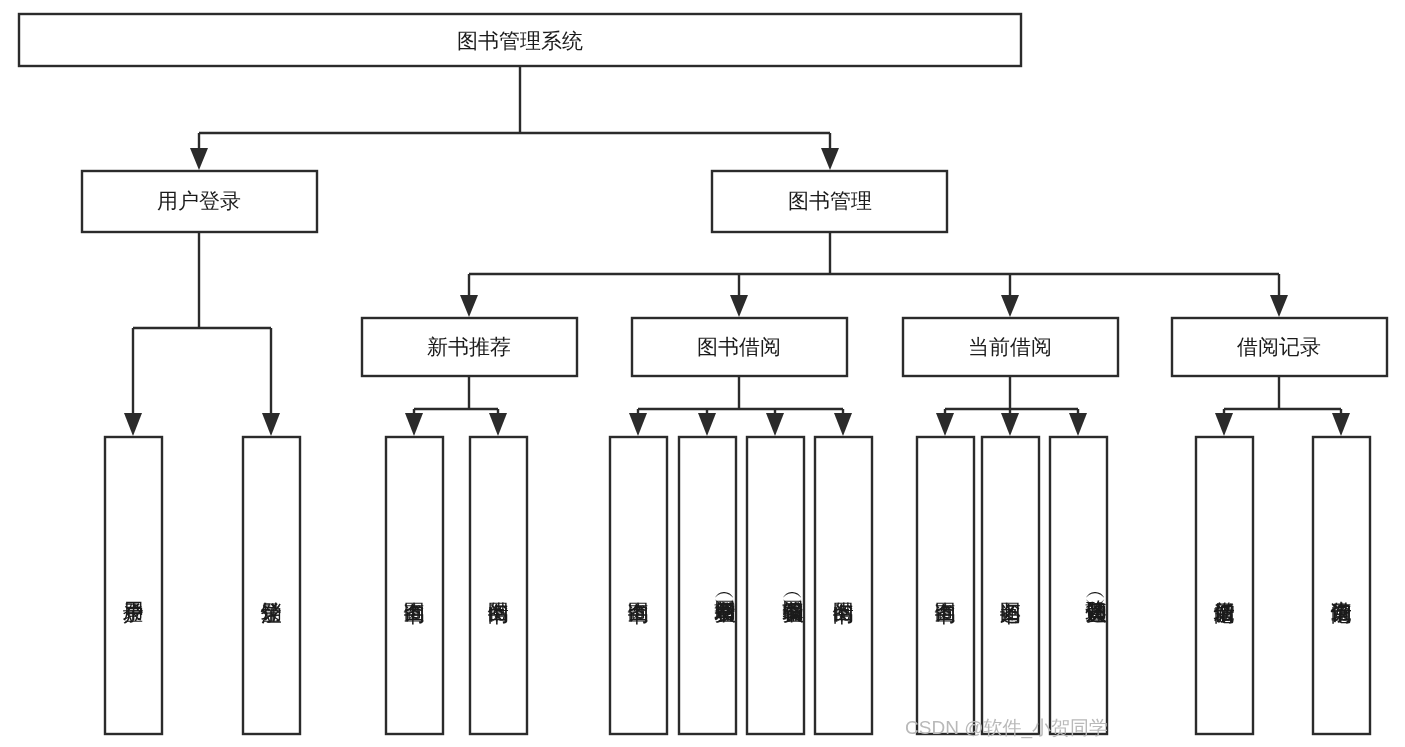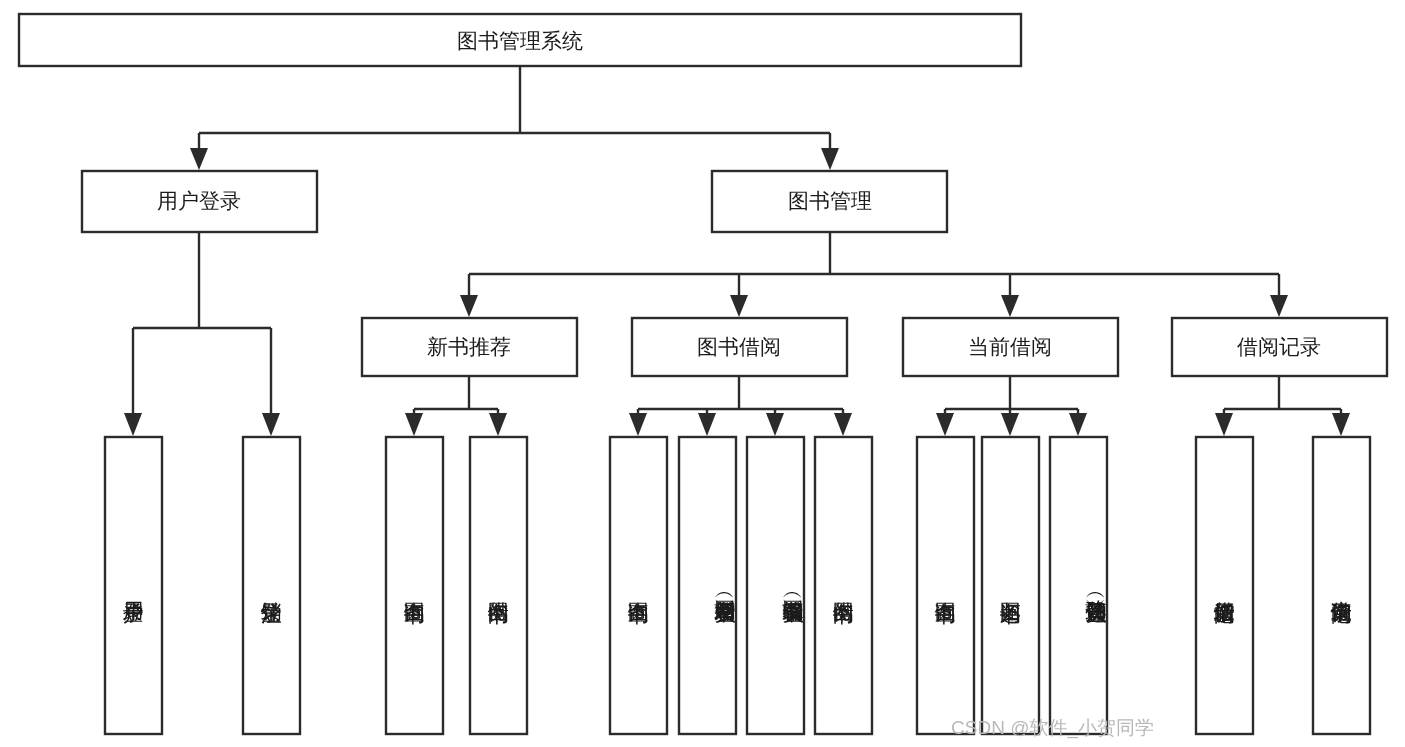--- a/index.html
+++ b/index.html
@@ -11,21 +11,20 @@
     width: 1405px;
     height: 747px;
     font-family: "Liberation Sans", "DejaVu Sans", sans-serif;
     overflow: hidden;
   }
   #diagram-root {
     position: relative;
     width: 1127px;
     height: 747px;
     background: #ffffff;
-    padding-left: 35px;
   }
   svg#flow-svg {
     position: absolute;
     left: 0;
     top: 0;
     width: 1405px;
     height: 747px;
     display: block;
   }
   .node-box {
@@ -68,21 +67,21 @@
     text-orientation: upright;
     white-space: nowrap;
     letter-spacing: 0.5px;
     display: flex;
     align-items: center;
     justify-content: center;
     pointer-events: none;
   }
   .watermark {
     position: absolute;
-    right: 8px;
+    right: 19px;
     bottom: 6px;
     font-family: "Liberation Sans", "DejaVu Sans", sans-serif;
     font-size: 19px;
     color: #b9b9b9;
     white-space: nowrap;
     user-select: none;
   }
 </style>
 </head>
 <body>

